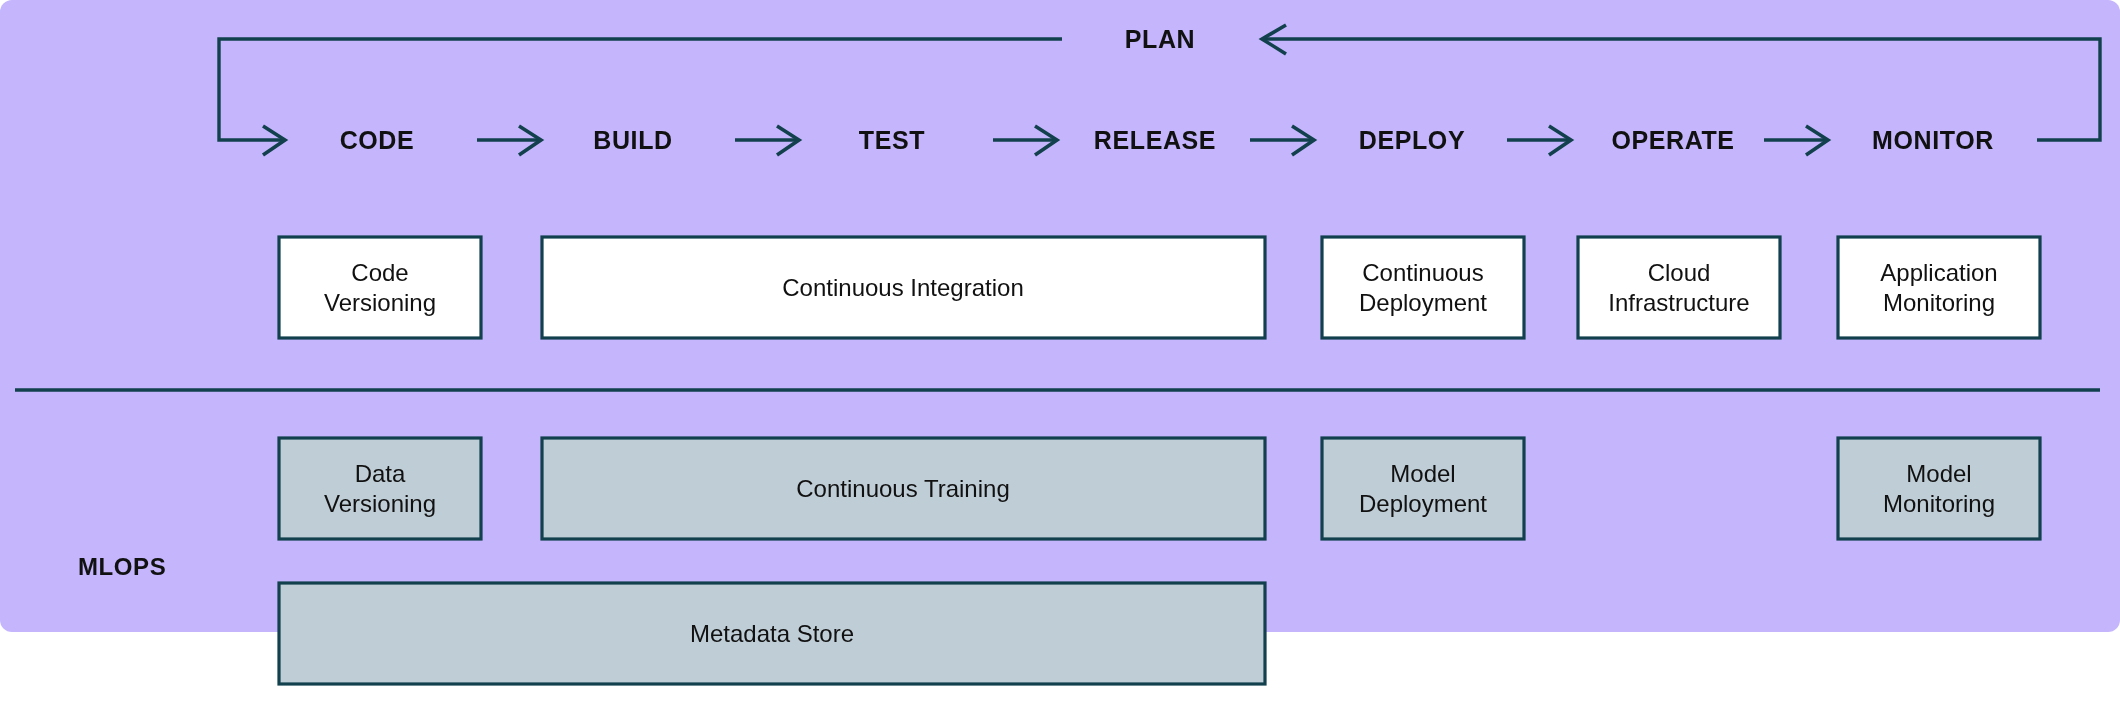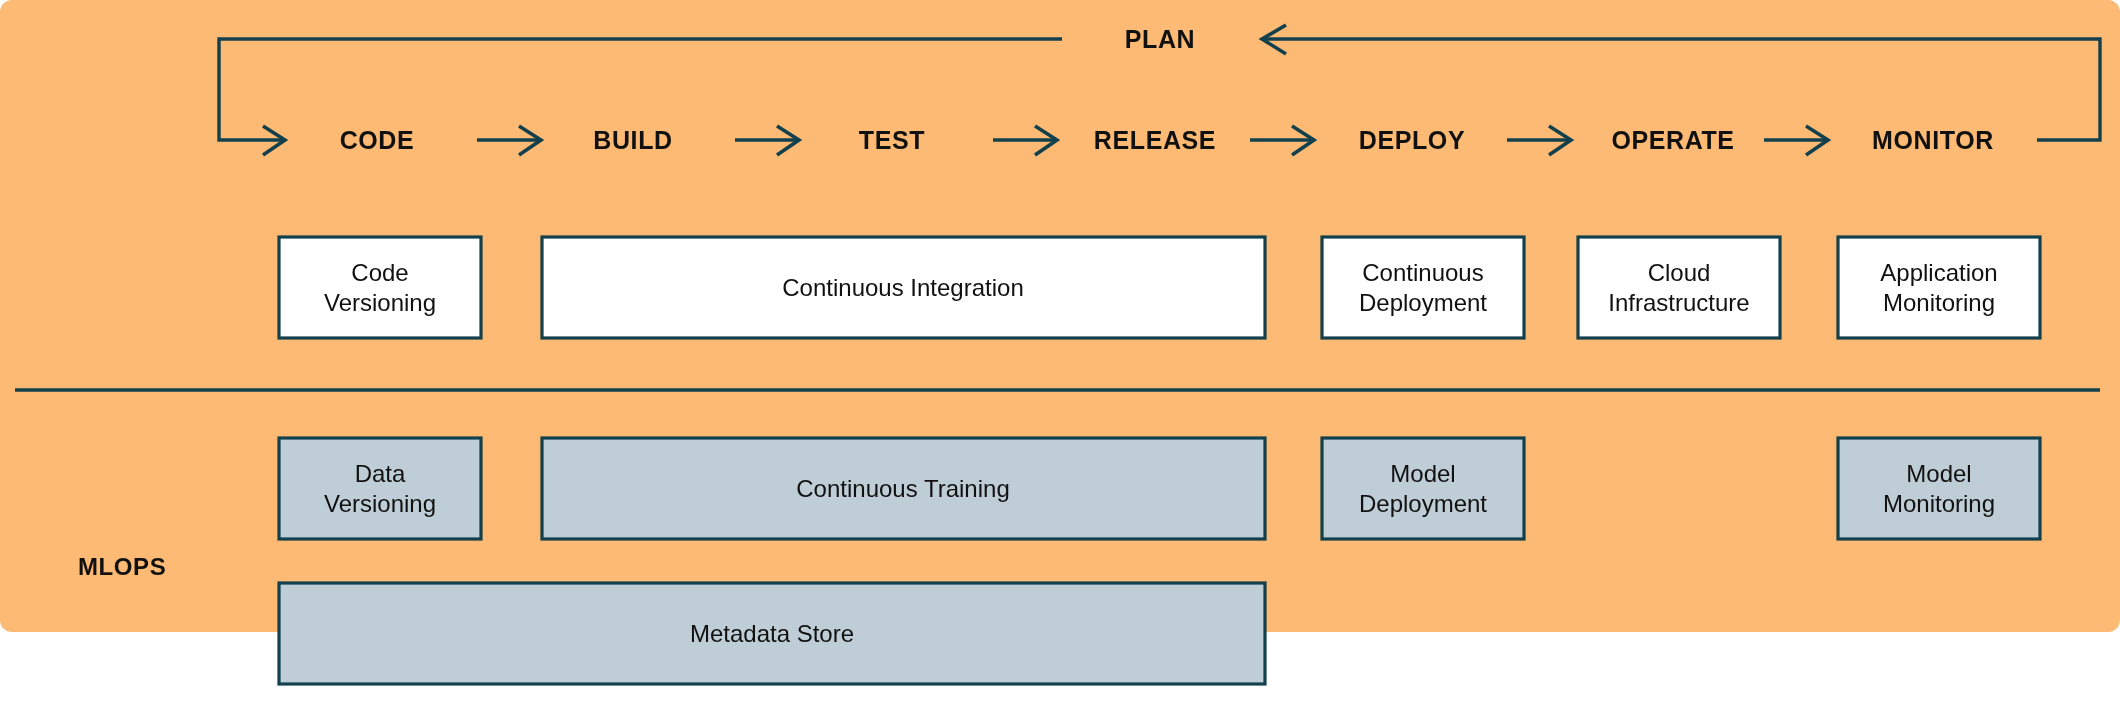--- a/index.html
+++ b/index.html
@@ -11,21 +11,21 @@
     width: 2120px;
     height: 710px;
     font-family: "Liberation Sans", sans-serif;
     color: #111111;
     overflow: hidden;
   }
   #diagram-root {
     position: relative;
     width: 2120px;
     height: 632px;
-    background: #fdba74;
+    background: #c4b5fd;
     border-radius: 12px;
   }
   svg.layer {
     position: absolute;
     top: 0;
     left: 0;
     width: 2120px;
     height: 710px;
   }
   .stage-label {

